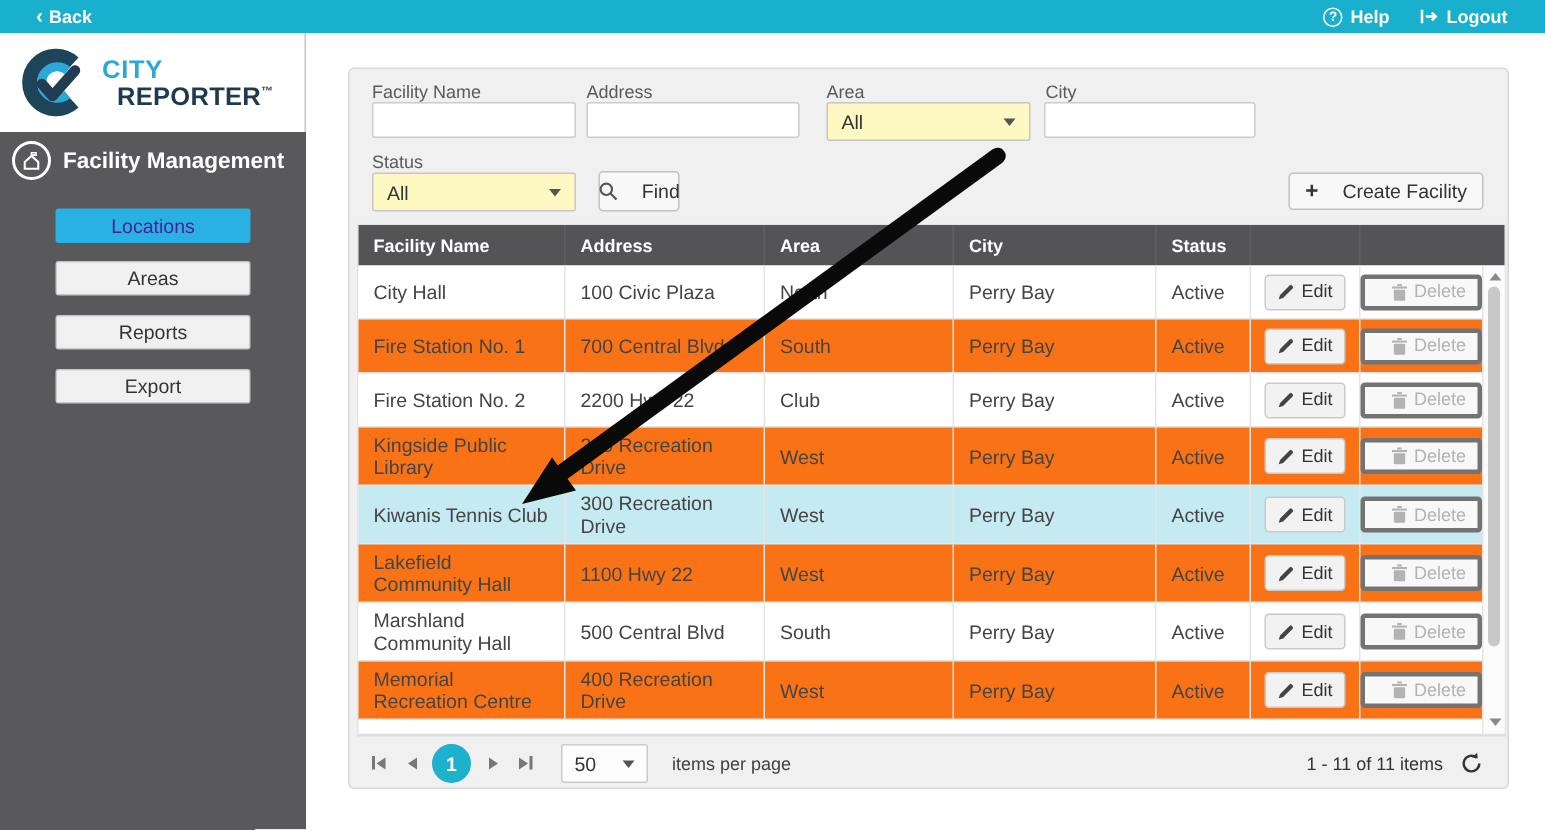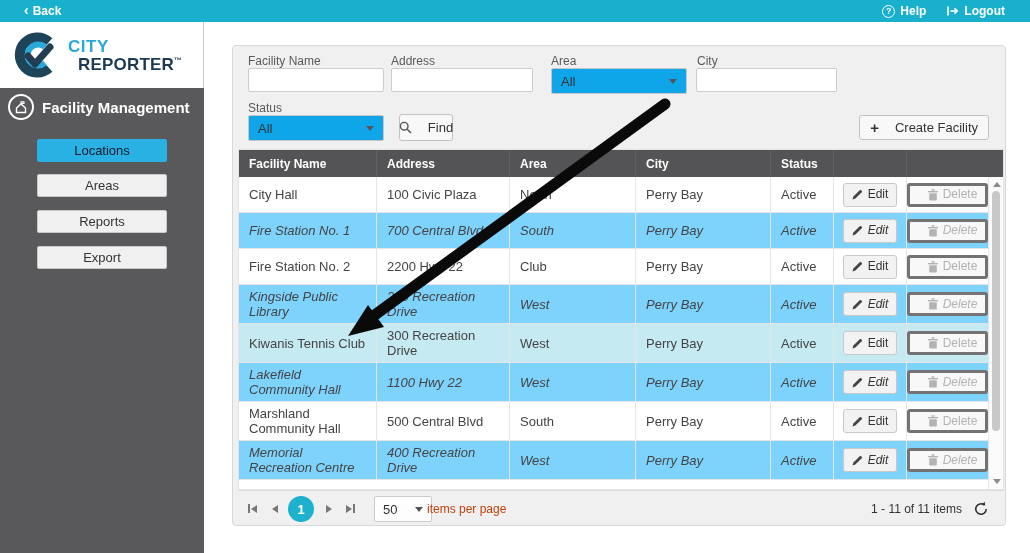--- a/index.html
+++ b/index.html
@@ -18,40 +18,40 @@
   .sidebar{position:absolute;left:0;top:22px;width:204px;height:531px;background:#59595b;}
   .logo-box{position:absolute;left:0;top:0;width:204px;height:66px;background:#fff;border-right:1px solid #c6c6c6;display:flex;align-items:center;padding-left:12px;}
   .logo-text{margin-left:6px;line-height:1;}
   .logo-city{font-size:17px;font-weight:bold;color:#2aa9d8;letter-spacing:.5px;}
   .logo-rep{font-size:17px;font-weight:bold;color:#1e3a52;letter-spacing:.2px;margin-top:1px;margin-left:10px;}
   .logo-rep sup{font-size:8px;}
   .fm-header{position:absolute;left:0;top:66px;width:204px;height:38px;display:flex;align-items:center;color:#fff;}
   .fm-circ{width:26px;height:26px;border:2px solid #fff;border-radius:50%;margin-left:8px;display:flex;align-items:center;justify-content:center;}
   .fm-title{margin-left:8px;font-size:15px;font-weight:bold;}
   .side-btn{position:absolute;left:37px;width:130px;height:23px;display:flex;align-items:center;justify-content:center;font-size:13px;color:#333;background:#f0f0f0;border:1px solid #c9c9c9;border-radius:2px;cursor:pointer;}
-  .side-btn.active{background:#29b1e4;border-color:#29b1e4;color:#0f172a;}
+  .side-btn.active{background:#29b1e4;border-color:#29b1e4;color:#4c1d95;}
 
   
   .panel{position:absolute;left:232px;top:45px;width:774px;height:481px;background:#f0f0f0;border:1px solid #d8d8d8;border-radius:4px;}
   .flabel{position:absolute;font-size:12px;color:#5a5a5a;}
   .tinput{position:absolute;height:24px;background:#fff;border:1px solid #ccc;border-radius:2px;padding:0 6px;font-size:13px;color:#333;outline:none;}
-  .dd{position:absolute;height:26px;background:#0ea5e9;border:1px solid #c6c6c6;border-radius:2px;display:flex;align-items:center;justify-content:space-between;padding:0 9px;font-size:13px;color:#333;cursor:pointer;}
+  .dd{position:absolute;height:26px;background:#fef9c3;border:1px solid #c6c6c6;border-radius:2px;display:flex;align-items:center;justify-content:space-between;padding:0 9px;font-size:13px;color:#333;cursor:pointer;}
   .dd-arrow{width:0;height:0;border-left:4px solid transparent;border-right:4px solid transparent;border-top:5px solid #555;}
   .btn{display:flex;align-items:center;justify-content:center;gap:16px;background:#f8f8f8;border:1px solid #c2c2c2;border-radius:3px;font-size:13px;color:#333;cursor:pointer;}
   .find-btn{position:absolute;left:166px;top:68px;width:54px;height:27px;}
   .create-btn{position:absolute;right:16px;top:69px;height:25px;padding:0 10px;}
   .plus{font-size:15px;font-weight:bold;line-height:1;margin-top:-1px;}
 
   
   .gridwrap{position:absolute;left:5px;top:103px;width:766px;height:341px;background:#fff;border:1px solid #e3e3e3;}
   .thead{display:flex;height:27px;background:#545457;}
   .th{display:flex;align-items:center;padding-left:10px;font-size:12px;font-weight:bold;color:#fff;border-right:1px solid rgba(255,255,255,.07);}
   .tbody{position:absolute;left:0;top:27px;width:749px;}
   .tr{display:flex;min-height:36px;background:#fff;border-bottom:1px solid #e5e5e5;cursor:pointer;}
-  .tr.alt{background:#7dd3fc;font-style:italic;}
+  .tr.alt{background:#f97316;}
   .tr.hl{background:#c6eaf2;}
   .td{display:flex;align-items:center;padding:4px 10px;font-size:13px;color:#444;border-right:1px solid #e5e5e5;line-height:15px;}
   .c1{width:138px;} .c2{width:133px;} .c3{width:126px;} .c4{width:135px;} .c5{width:63px;} .c6{width:73px;justify-content:center;} .c7{width:81px;justify-content:center;border-right:none;}
   .hc7{width:96px;border-right:none;}
   .rbtn{display:flex;align-items:center;gap:5px;height:24px;padding:0 8px;border-radius:3px;font-size:12px;cursor:pointer;}
   .edit-btn{background:#f2f2f2;border:1px solid #c9c9c9;color:#333;}
   .del-btn{background:#f8f8f8;border:3px solid #737373;color:#b3b3b3;cursor:default;padding-left:18px;}
 
   
   .vscroll{position:absolute;right:0;top:27px;width:15px;height:312px;background:#fbfbfb;border-left:1px solid #e5e5e5;}
@@ -61,21 +61,21 @@
 
   
   .pager{position:absolute;left:5px;top:444px;width:766px;height:36px;border-top:1px solid #dcdcdc;display:flex;align-items:center;}
   .pg-first{left:10px;} .pg-prev{left:34px;} .pg-next{left:88px;} .pg-last{left:108px;}
   .pg-ctl{position:absolute;display:flex;align-items:center;gap:1px;cursor:pointer;}
   .bar{width:2px;height:9px;background:#777;}
   .tri-l{width:0;height:0;border-top:4px solid transparent;border-bottom:4px solid transparent;border-right:6px solid #777;}
   .tri-r{width:0;height:0;border-top:4px solid transparent;border-bottom:4px solid transparent;border-left:6px solid #777;}
   .pg-num{position:absolute;left:50px;width:26px;height:26px;top:5px;background:#1db1cd;border-radius:50%;color:#fff;font-size:13px;font-weight:bold;display:flex;align-items:center;justify-content:center;cursor:pointer;}
   .pg-size{position:absolute;left:136px;top:5px;width:58px;height:26px;background:#fdfdfd;border:1px solid #ccc;border-radius:2px;display:flex;align-items:center;justify-content:space-between;padding:0 8px;font-size:13px;color:#333;cursor:pointer;}
-  .pg-label{position:absolute;left:189px;font-size:12px;color:#c2410c;}
+  .pg-label{position:absolute;left:210px;font-size:12px;color:#404040;}
   .pg-summary{position:absolute;right:42px;font-size:12px;color:#333;}
   .pg-refresh{position:absolute;right:14px;width:18px;height:18px;cursor:pointer;display:flex;align-items:center;justify-content:center;}
 
   
   .overlay{position:absolute;left:0;top:0;width:1030px;height:553px;pointer-events:none;z-index:50;}
 </style>
 </head>
 <body>
 
 <div class="stage">

